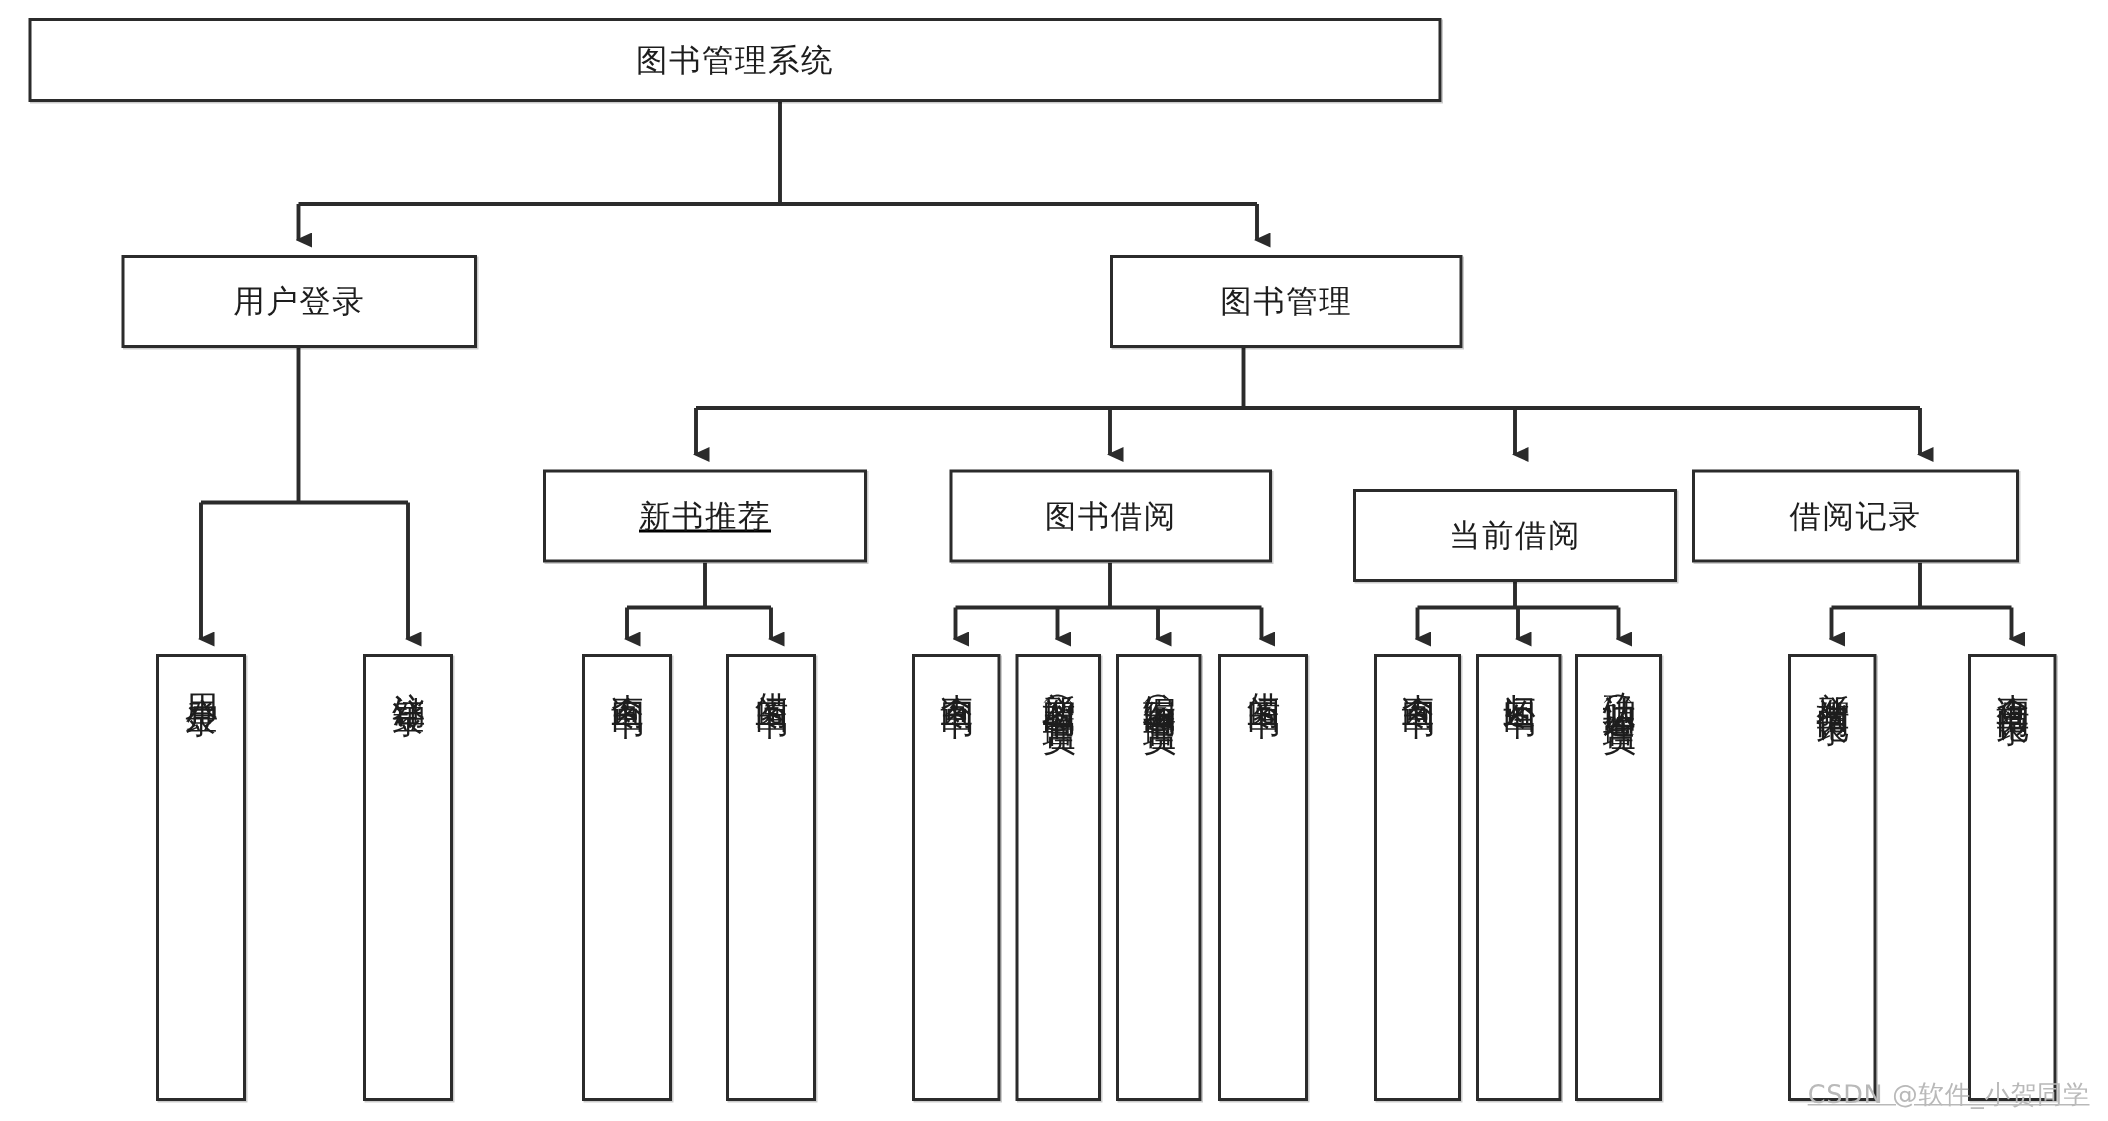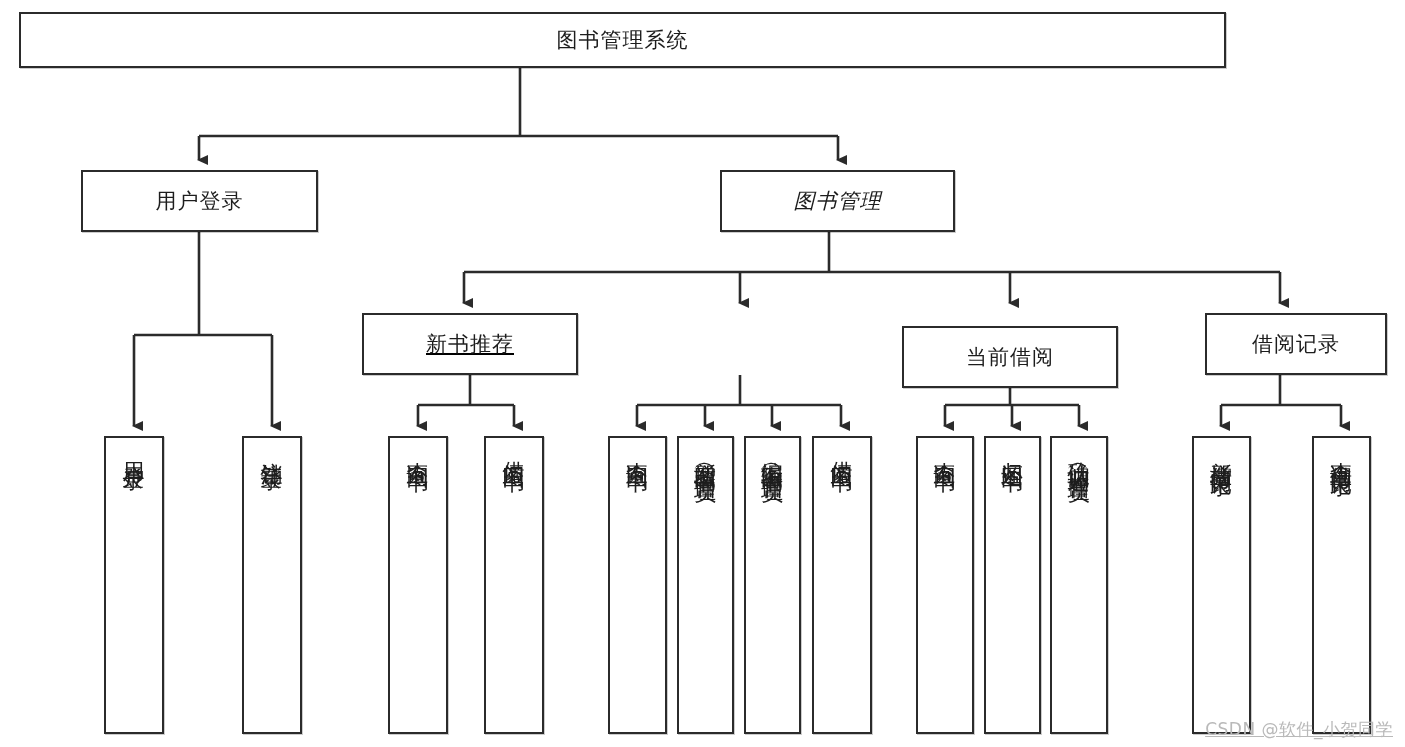--- a/index.html
+++ b/index.html
@@ -96,38 +96,41 @@
       <path d="M1012,405 L1012,426" marker-end="url(#arrow)"></path>
       <path d="M1079,405 L1079,426" marker-end="url(#arrow)"></path>
 
       <path d="M1280,375 L1280,405"></path>
       <path d="M1221,405 L1341,405"></path>
       <path d="M1221,405 L1221,426" marker-end="url(#arrow)"></path>
       <path d="M1341,405 L1341,426" marker-end="url(#arrow)"></path>
     </g>
   </svg>
 
-  <div class="node" style="left:19px;top:12px;width:1207px;height:56px;">
+  <div class="node" style="left:19px;top:12px;width:942px;height:56px;">
     <span class="lbl">图书管理系统</span>
   </div>
 
   <div class="node" style="left:81px;top:170px;width:237px;height:62px;">
     <span class="lbl">用户登录</span>
   </div>
-  <div class="node" style="left:720px;top:170px;width:235px;height:62px;font-style:italic;">
+  <div class="node" style="left:740px;top:170px;width:235px;height:62px;">
     <span class="lbl">图书管理</span>
   </div>
 
   <div class="node" style="left:362px;top:313px;width:216px;height:62px;text-decoration:underline;">
     <span class="lbl">新书推荐</span>
   </div>
+  <div class="node" style="left:633px;top:313px;width:215px;height:62px;">
+    <span class="lbl">图书借阅</span>
+  </div>
   <div class="node" style="left:902px;top:313px;width:216px;height:62px;margin-top:13px;">
     <span class="lbl">当前借阅</span>
   </div>
-  <div class="node" style="left:1205px;top:313px;width:182px;height:62px;">
+  <div class="node" style="left:1128px;top:313px;width:218px;height:62px;">
     <span class="lbl">借阅记录</span>
   </div>
 
   <div class="node vert" style="left:104px;top:436px;width:60px;height:298px;">
     <span class="lbl">用户登录</span>
   </div>
   <div class="node vert" style="left:242px;top:436px;width:60px;height:298px;">
     <span class="lbl">注销登录</span>
   </div>
 

